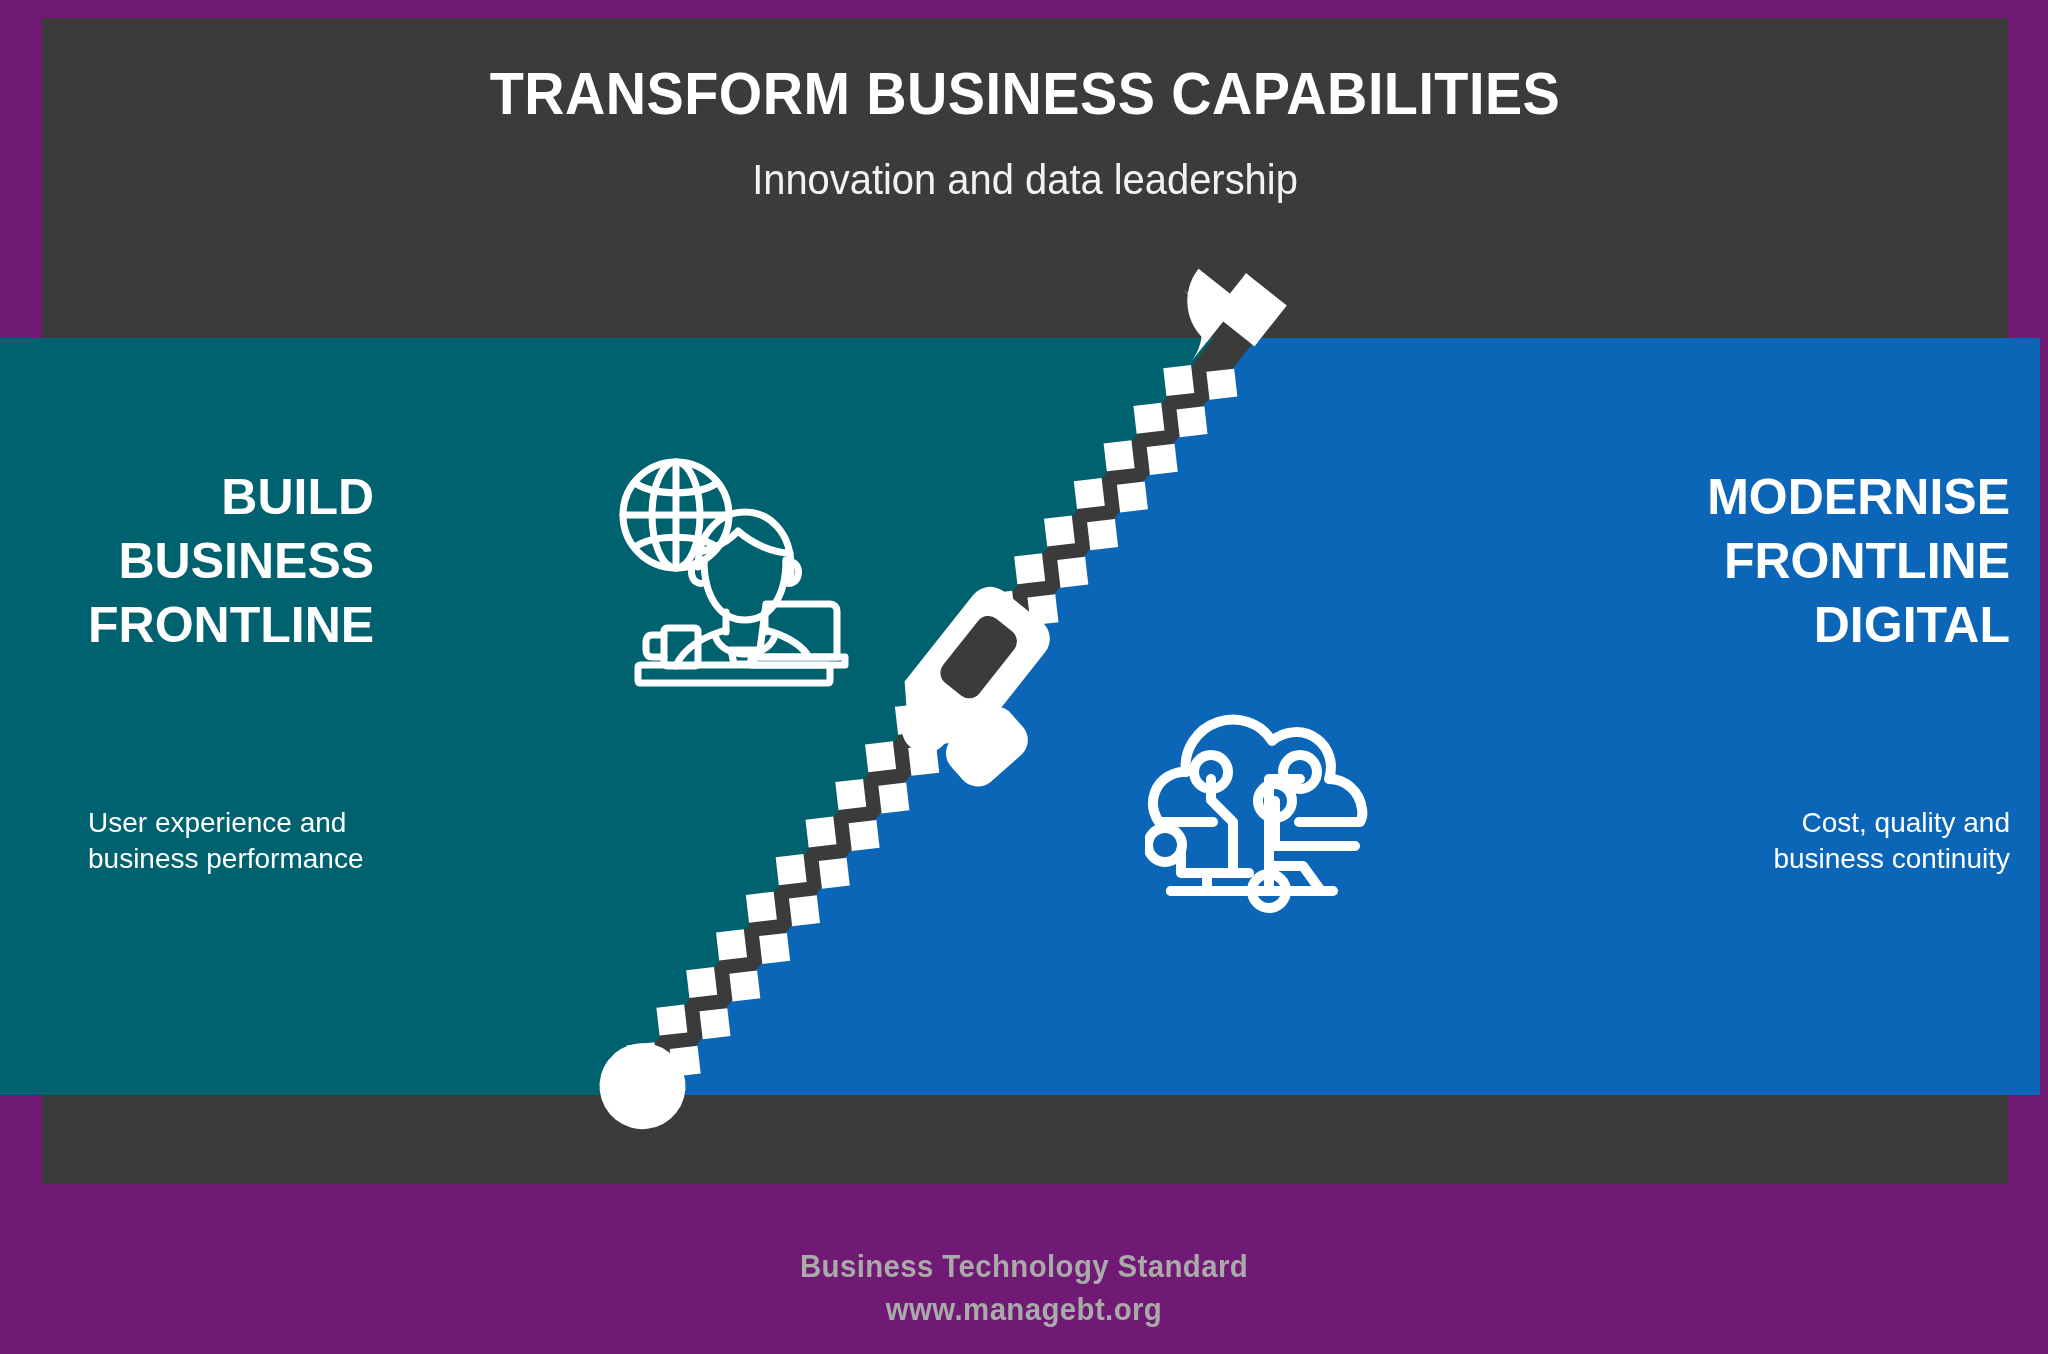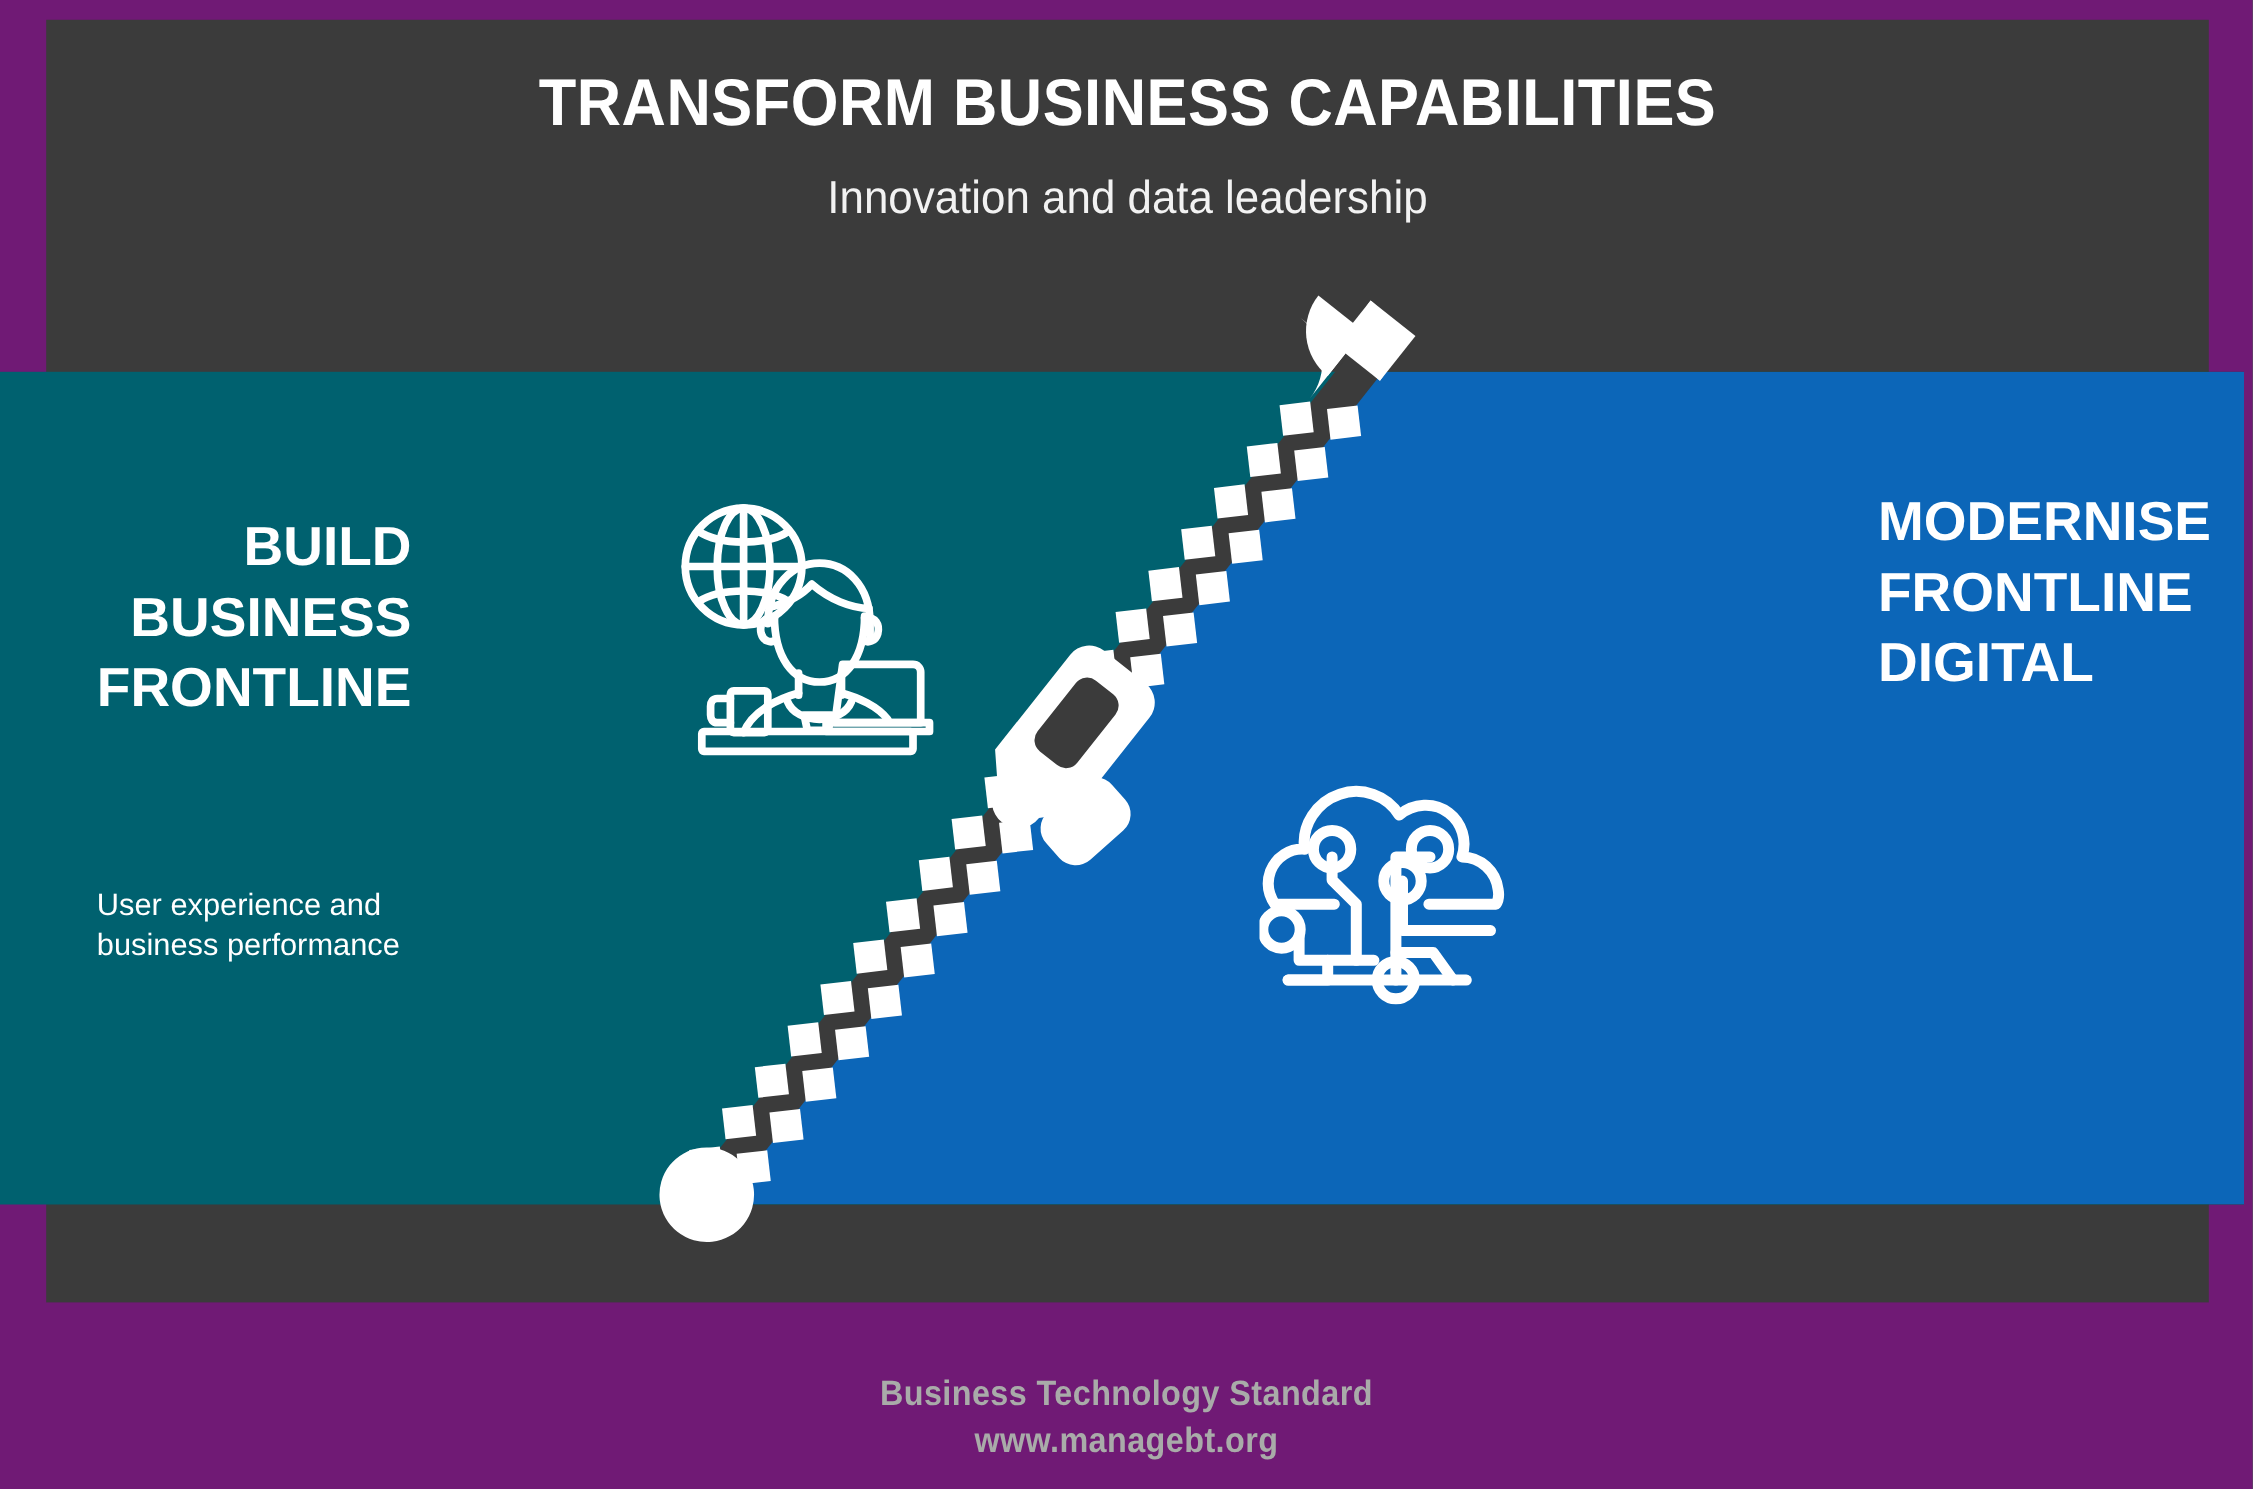--- a/index.html
+++ b/index.html
@@ -101,21 +101,21 @@
     font-weight: bold;
     line-height: 1.28;
   }
   .panel-sub {
     font-size: 28px;
     font-weight: normal;
     line-height: 1.3;
   }
   .left-title  { left: 88px;  top: 465px;  text-align: right;  }
   .left-sub    { left: 88px;  top: 805px;  text-align: left;  }
-  .right-title { right: 38px; top: 442px;  text-align: left; }
+  .right-title { right: 38px; top: 465px;  text-align: right; }
   .right-sub   { right: 38px; top: 805px;  text-align: right; }
 
   
   .icon-person {
     position: absolute;
     left: 608px;
     top: 452px;
     width: 250px;
     height: 240px;
   }
@@ -175,20 +175,24 @@
   </div>
   <div class="panel-text panel-sub left-sub">
     <div>User experience and</div>
     <div>business performance</div>
   </div>
 
   <div class="panel-text panel-title right-title">
     <div>MODERNISE</div>
     <div>FRONTLINE</div>
     <div>DIGITAL</div>
+  </div>
+  <div class="panel-text panel-sub right-sub">
+    <div>Cost, quality and</div>
+    <div>business continuity</div>
   </div>
 
   <svg class="icon-person" viewBox="0 0 250 240">
     <g fill="none" stroke="#ffffff" stroke-width="7" stroke-linecap="round" stroke-linejoin="round">
 
       <circle cx="68" cy="63" r="53"></circle>
       <ellipse cx="68" cy="63" rx="24" ry="53"></ellipse>
       <line x1="15" y1="63" x2="121" y2="63"></line>
       <path d="M27 31 C 46 44, 90 44, 109 31"></path>
       <path d="M27 95 C 46 82, 90 82, 109 95"></path>

